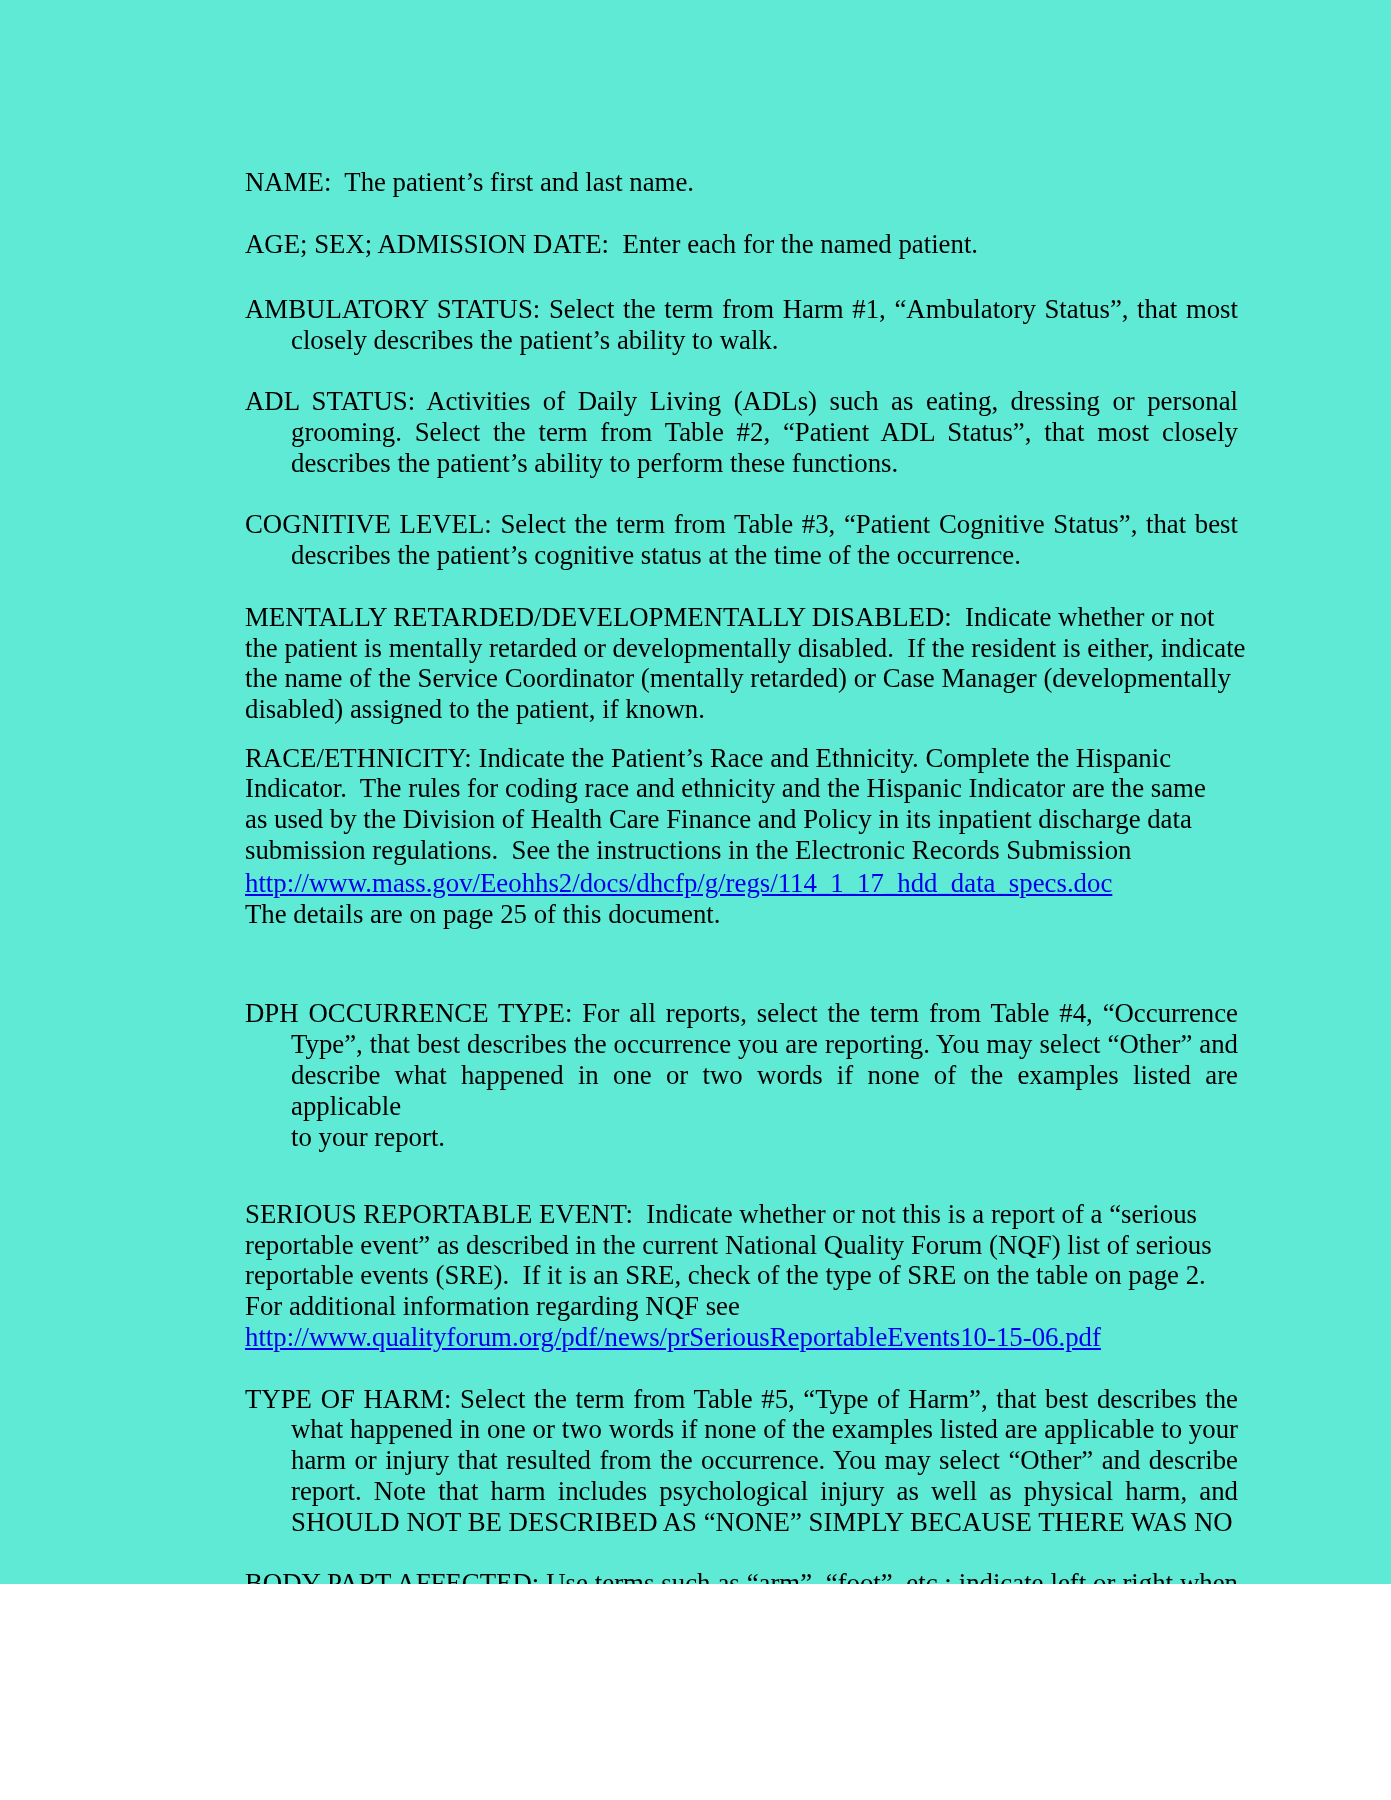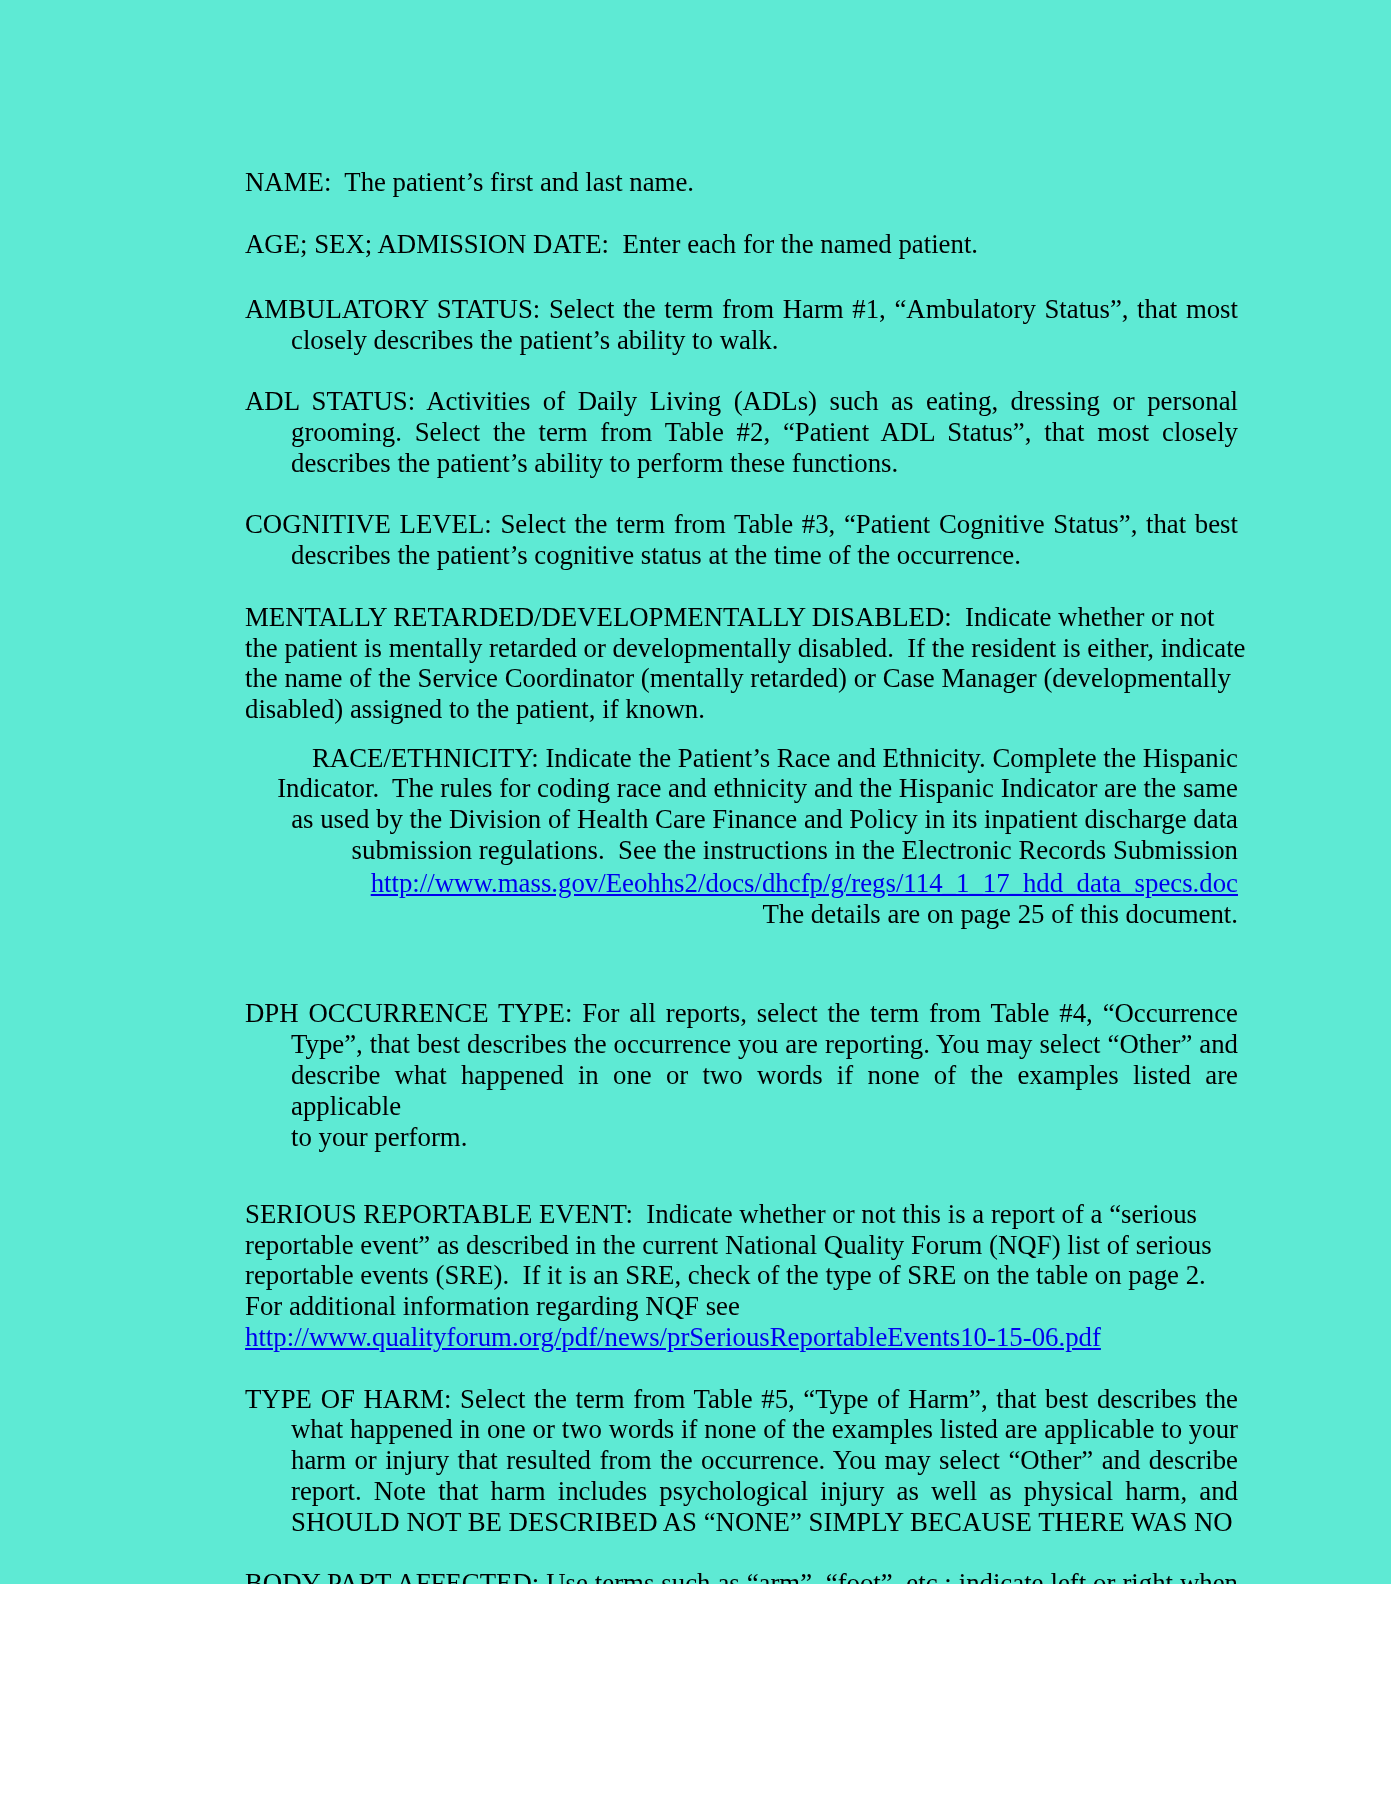--- a/index.html
+++ b/index.html
@@ -18,21 +18,21 @@
     top: 167px;
     width: 993px;
     font-size: 26.8px;
     line-height: 30.8px;
   }
   .para { margin-top: 30.8px; }
   .para:first-child { margin-top: 0; }
 
   
   .para-ambulatory-status { margin-top: 34.5px; }
-  .para-race-ethnicity { margin-top: 17.5px; text-align: right; }
+  .para-race-ethnicity { margin-top: 17.5px; }
   .para-dph-occurrence-type { margin-top: 69px; }
   .para-serious-reportable-event { margin-top: 46.5px; }
 
   
   .para-ambulatory-status .ln:not(:first-child),
   .para-adl-status .ln:not(:first-child),
   .para-cognitive-level .ln:not(:first-child),
   .para-dph-occurrence-type .ln:not(:first-child),
   .para-type-of-harm .ln:not(:first-child),
   .para-body-part-affected .ln:not(:first-child) { padding-left: 46px; }
@@ -108,21 +108,21 @@
         <div class="ln">Indicator.  The rules for coding race and ethnicity and the Hispanic Indicator are the same</div>
         <div class="ln">as used by the Division of Health Care Finance and Policy in its inpatient discharge data</div>
         <div class="ln">submission regulations.  See the instructions in the Electronic Records Submission</div>
         <a class="ln link" href="#">http://www.mass.gov/Eeohhs2/docs/dhcfp/g/regs/114_1_17_hdd_data_specs.doc</a>
         <div class="ln">The details are on page 25 of this document.</div>
       </div>
       <div class="para para-dph-occurrence-type">
         <div class="ln">DPH OCCURRENCE TYPE:  For all reports, select the term from Table #4, “Occurrence</div>
         <div class="ln">Type”, that best describes the occurrence you are reporting.  You may select “Other” and</div>
         <div class="ln">describe what happened in one or two words if none of the examples listed are applicable</div>
-        <div class="ln">to your perform.</div>
+        <div class="ln">to your report.</div>
       </div>
       <div class="para para-serious-reportable-event">
         <div class="ln">SERIOUS REPORTABLE EVENT:  Indicate whether or not this is a report of a “serious</div>
         <div class="ln">reportable event” as described in the current National Quality Forum (NQF) list of serious</div>
         <div class="ln">reportable events (SRE).  If it is an SRE, check of the type of SRE on the table on page 2.</div>
         <div class="ln">For additional information regarding NQF see</div>
         <a class="ln link" href="#">http://www.qualityforum.org/pdf/news/prSeriousReportableEvents10-15-06.pdf</a>
       </div>
       <div class="para para-type-of-harm">
         <div class="ln">TYPE OF HARM:  Select the term from Table #5, “Type of Harm”, that best describes the</div>

